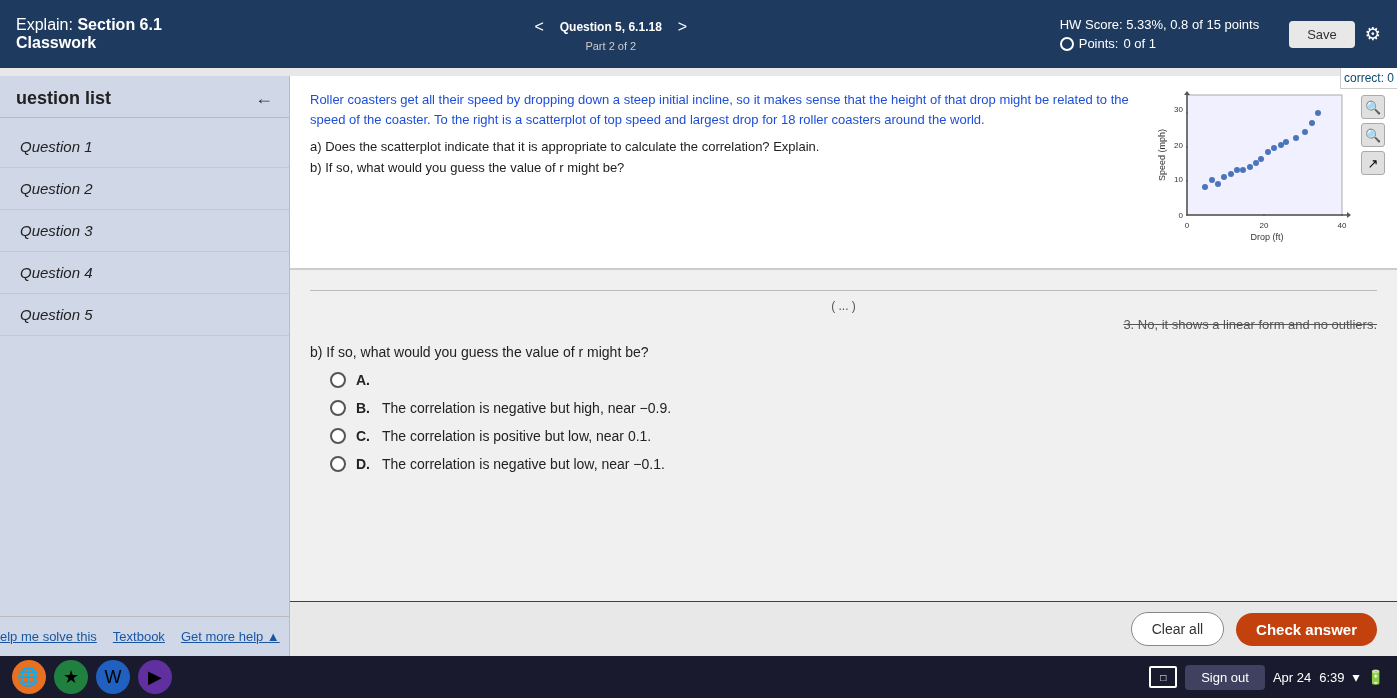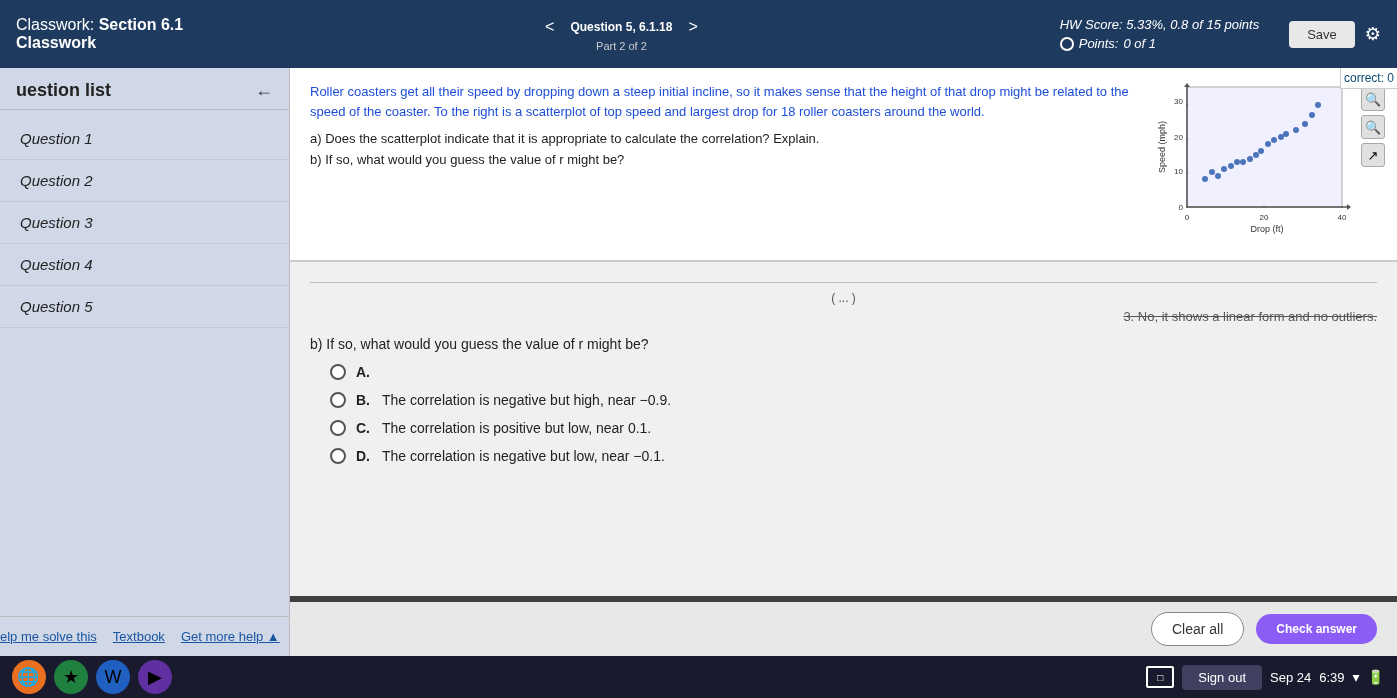--- a/index.html
+++ b/index.html
@@ -67,21 +67,20 @@
     .question-part {
       font-size: 11px;
       color: #ccc;
     }
 
     .header-right {
       display: flex;
       flex-direction: column;
       align-items: flex-start;
       gap: 4px;
-      font-style: italic;
     }
 
     .hw-score {
       font-size: 13px;
     }
 
     .hw-points {
       font-size: 13px;
       display: flex;
       align-items: center;
@@ -133,20 +132,21 @@
       border-left: 1px solid #ccc;
       border-bottom: 1px solid #ccc;
       z-index: 10;
     }
 
     
     .main-content {
       display: flex;
       flex: 1;
       overflow: hidden;
+      margin-top: 8px;
     }
 
     
     .sidebar {
       width: 290px;
       background: #d0d8e8;
       border-right: 1px solid #bbb;
       display: flex;
       flex-direction: column;
       padding: 0;
@@ -332,21 +332,21 @@
     }
 
     .radio-label-letter {
       font-weight: bold;
       min-width: 16px;
     }
 
     
     .action-bar {
       background: #e8e8e8;
-      border-top: 6px solid #404040;
+      border-top: 1px solid #404040;
       padding: 10px 20px;
       display: flex;
       align-items: center;
       justify-content: space-between;
     }
 
     .action-bar-left {
       display: flex;
       gap: 20px;
       align-items: center;
@@ -362,25 +362,25 @@
       background: white;
       border: 1px solid #888;
       border-radius: 20px;
       padding: 8px 20px;
       font-size: 14px;
       cursor: pointer;
       color: #333;
     }
 
     .check-answer-btn {
-      background: #8b5cf6;
+      background: #c2410c;
       border: none;
       border-radius: 20px;
       padding: 8px 20px;
-      font-size: 12px;
+      font-size: 15px;
       cursor: pointer;
       color: white;
       font-weight: bold;
     }
 
     
     .taskbar {
       background: #1a1a2e;
       height: 42px;
       display: flex;
@@ -459,21 +459,21 @@
     }
   </style>
 </head>
 <body>
 
 <div class="app-window">
 
   <div class="header-bar">
     <div class="header-left">
       <span>
-        <span>Classwork:</span>
+        <span>Explain:</span>
         <strong>Section 6.1</strong>
       </span>
       <strong>Classwork</strong>
     </div>
 
     <div class="header-center">
       <div class="question-nav">
         <button class="nav-arrow">&lt;</button>
         <span class="question-title">Question 5, 6.1.18</span>
         <button class="nav-arrow">&gt;</button>
@@ -656,20 +656,20 @@
   <div class="taskbar">
     <div class="taskbar-left">
       <div class="taskbar-icon taskbar-icon-orange">🌐</div>
       <div class="taskbar-icon taskbar-icon-green">★</div>
       <div class="taskbar-icon taskbar-icon-blue">W</div>
       <div class="taskbar-icon taskbar-icon-purple">▶</div>
     </div>
     <div class="taskbar-right">
       <div class="taskbar-monitor-icon">□</div>
       <button class="signout-btn">Sign out</button>
-      <span>Sep 24</span>
+      <span>Apr 24</span>
       <span>6:39</span>
       <span class="wifi-signal">▾</span>
       <span class="battery-icon">🔋</span>
     </div>
   </div>
 
 </div>
 
 </body></html>

